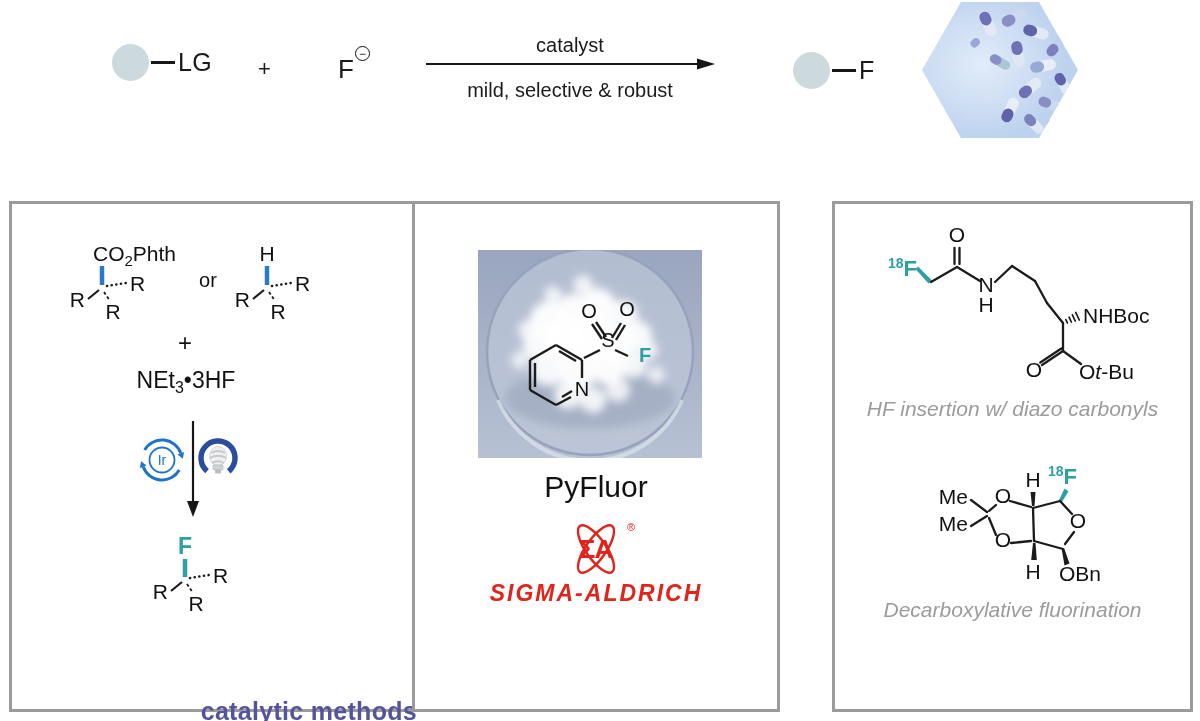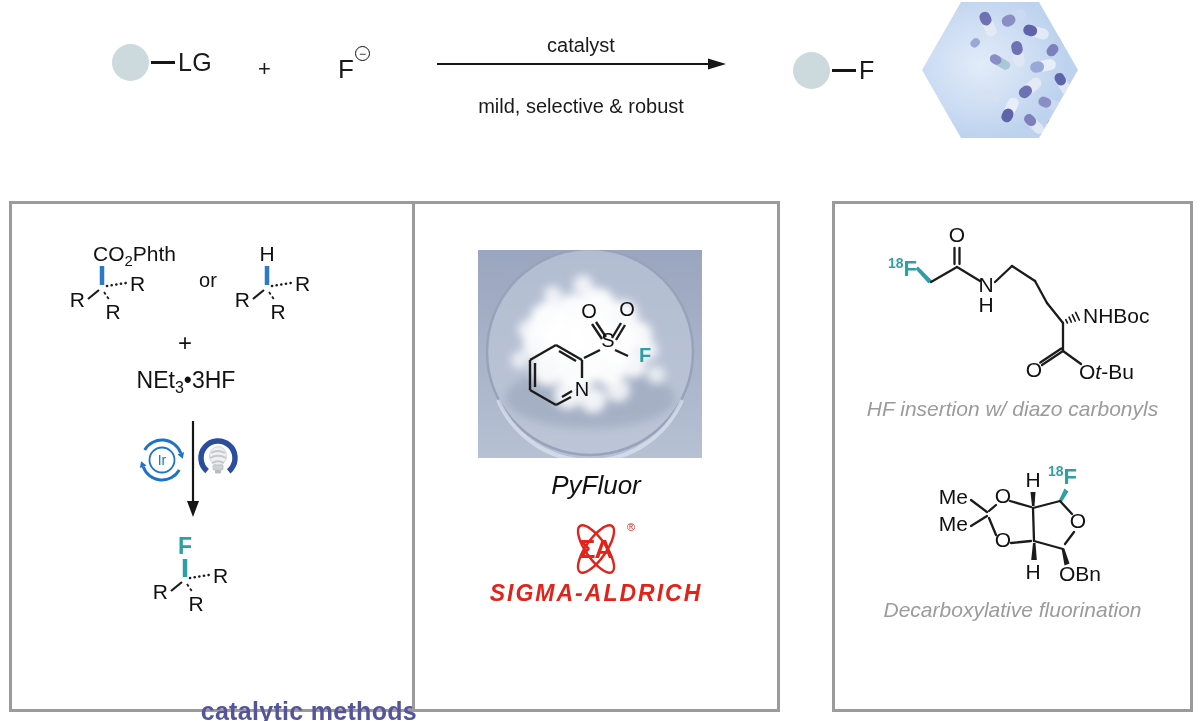--- a/index.html
+++ b/index.html
@@ -12,50 +12,50 @@
   .bondline{width:24px;height:3px;background:#161616;margin-left:2px;flex:0 0 auto;}
   .species-label{font-size:25px;margin-left:3px;letter-spacing:.3px;}
   .plus-sign{font-size:22px;}
   .fluoride{width:42px;height:44px;}
   .fluoride .fsym{position:absolute;left:0;top:8px;font-size:26px;}
   .charge{position:absolute;left:17px;top:0;width:13px;height:13px;border:1.7px solid #111;
           border-radius:50%;display:flex;align-items:center;justify-content:center;
           font-size:12px;line-height:1;}
   .arrow-group{width:290px;text-align:center;}
   .cond{font-size:20px;line-height:23px;}
-  .cond.bottom{margin-top:20px;}
+  .cond.bottom{margin-top:4px;}
   
   .panel{position:absolute;top:201px;height:511px;background:#fff;border:3px solid #9b9b9b;
          box-sizing:border-box;}
   .panel-title{position:absolute;left:0;right:0;top:450px;text-align:right;font-weight:bold;
                font-size:25px;color:#54549c;letter-spacing:.3px;margin-top:43px;}
   .caption{position:absolute;left:0;right:0;text-align:center;font-style:italic;
            color:#9b9b9b;font-size:21px;}
-  .pyfluor{position:absolute;left:0;right:0;top:266px;text-align:center;font-size:26px;color:#111;font-style:italic;}
+  .pyfluor{position:absolute;left:0;right:0;top:266px;text-align:center;font-size:30px;color:#111;}
   svg text{font-family:"Liberation Sans","DejaVu Sans",sans-serif;}
 </style>
 </head>
 <body>
 
 <div class="canvas">
 
   <div class="abs hgroup" style="left:112px;top:44px;">
     <span class="ball"></span>
     <span class="bondline"></span>
     <span class="species-label">LG</span>
   </div>
 
   <div class="abs plus-sign" style="left:258px;top:56px;">+</div>
 
   <div class="abs fluoride" style="left:338px;top:46px;">
     <span class="fsym">F</span>
     <span class="charge">−</span>
   </div>
 
-  <div class="abs arrow-group" style="left:436px;top:34px;">
+  <div class="abs arrow-group" style="left:425px;top:34px;">
     <div class="cond">catalyst</div>
     <svg width="290" height="14">
       <line x1="1" y1="7" x2="275" y2="7" stroke="#161616" stroke-width="2.2"></line>
       <polygon points="272,1.5 290,7 272,12.5" fill="#161616"></polygon>
     </svg>
     <div class="cond bottom">mild, selective &amp; robust</div>
   </div>
 
   <div class="abs hgroup" style="left:793px;top:52px;">
     <span class="ball"></span>

